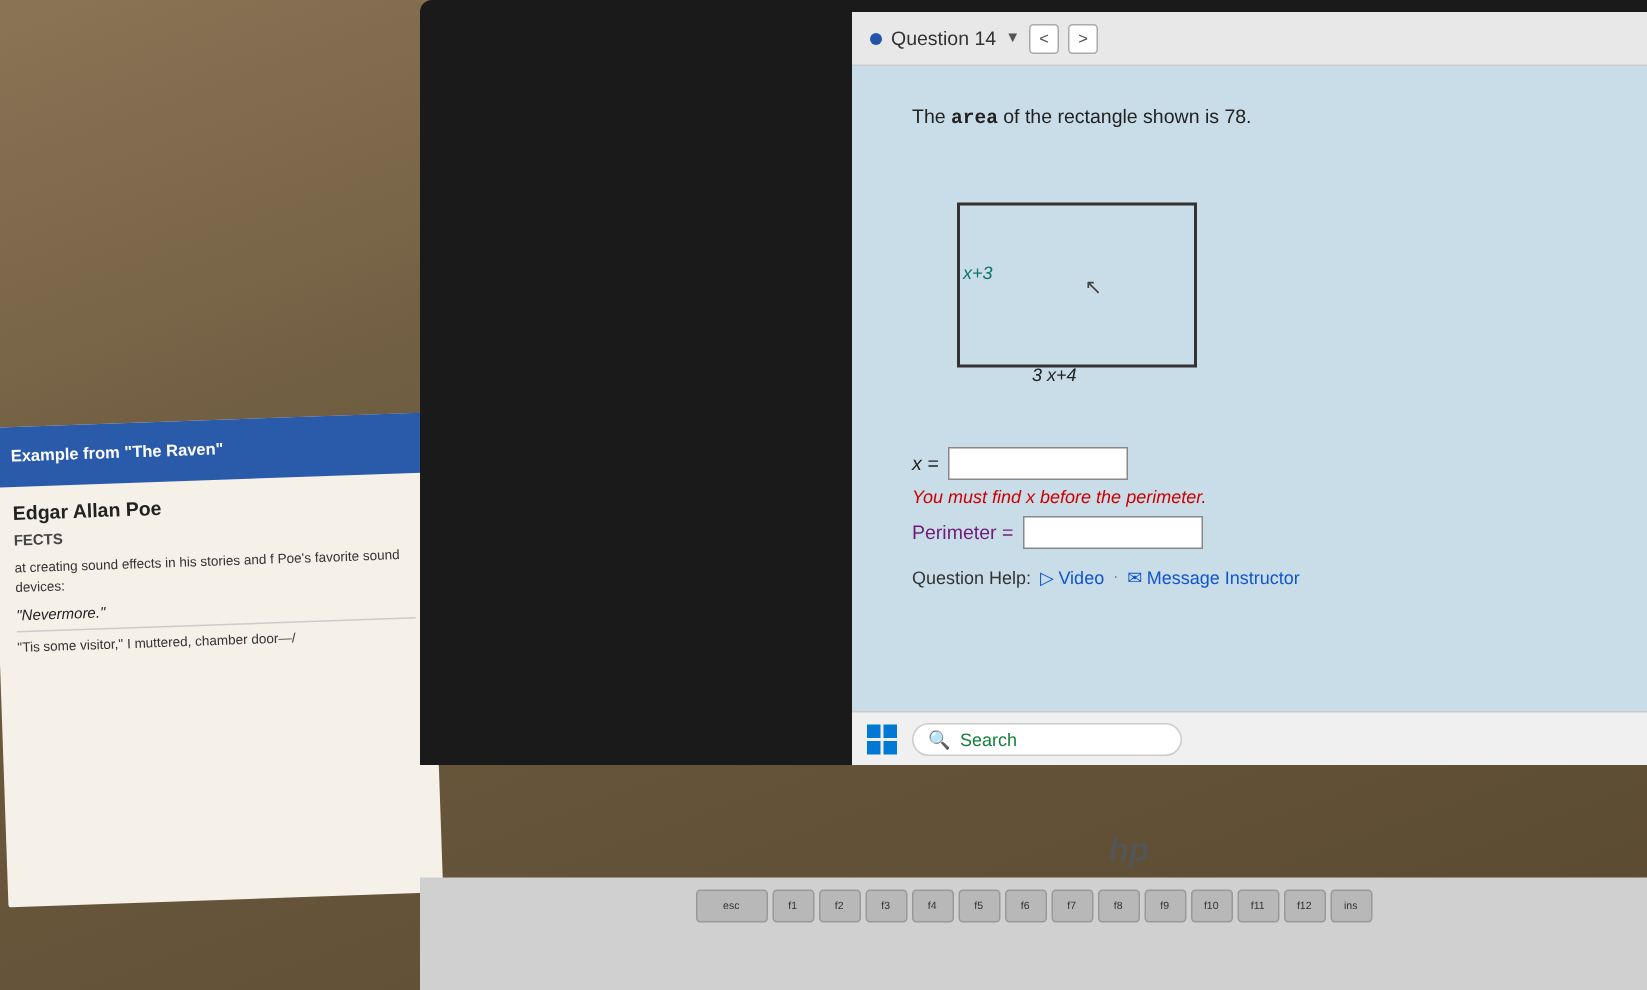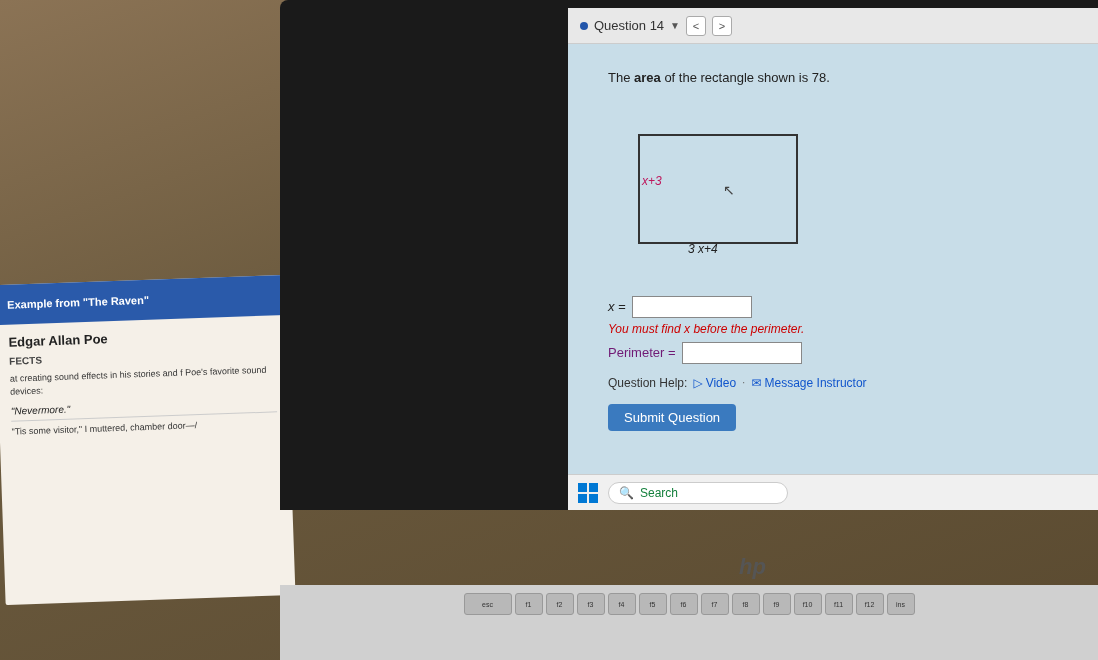--- a/index.html
+++ b/index.html
@@ -100,20 +100,21 @@
 
     .question-text {
       font-size: 13px;
       color: #222;
       margin-bottom: 20px;
       line-height: 1.5;
     }
 
     .question-text strong {
       font-weight: bold;
+      font-family: Liberation Mono, monospace;
     }
 
     
     .diagram-container {
       margin: 16px 0 20px 20px;
       position: relative;
       display: inline-block;
     }
 
     .rectangle-diagram {
@@ -130,21 +131,21 @@
       height: 110px;
       border: 2px solid #333;
       background: transparent;
     }
 
     .label-left {
       position: absolute;
       top: 50px;
       left: 14px;
       font-size: 12px;
-      color: #be185d;
+      color: #0f766e;
       font-style: italic;
     }
 
     .label-bottom {
       position: absolute;
       bottom: 8px;
       left: 60px;
       font-size: 12px;
       color: #222;
       font-style: italic;
@@ -499,21 +500,20 @@
           <span>Video</span>
         </a>
         <span class="separator-dot">·</span>
         <a class="help-icon-btn">
           <span>✉</span>
           <span>Message Instructor</span>
         </a>
       </div>
 
       
-      <button class="submit-btn">Submit Question</button>
 
     </div>
   </div>
 
   <div class="taskbar">
     <div class="taskbar-icon">
       <div class="taskbar-windows-icon">
         <div></div>
           <div></div>
           <div></div>

